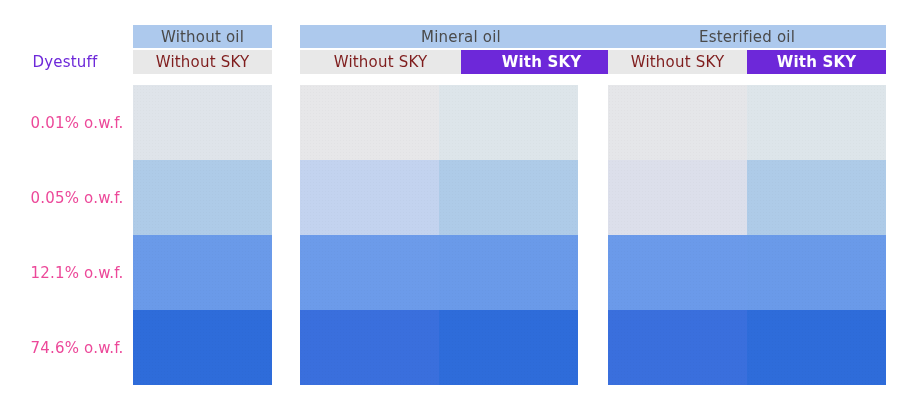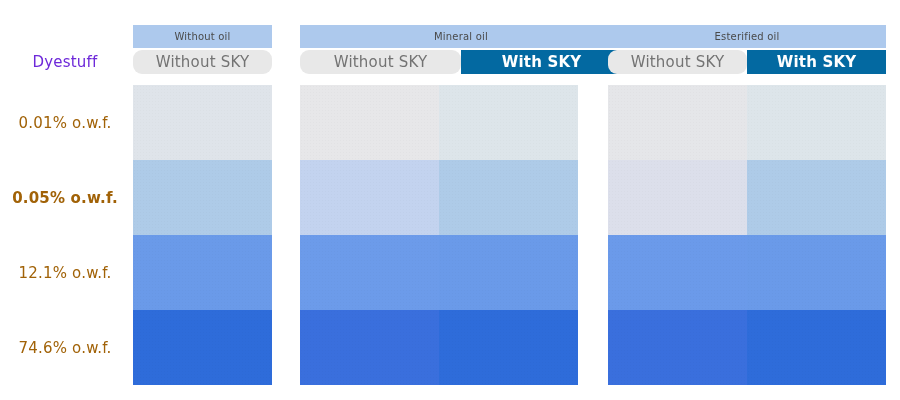--- a/index.html
+++ b/index.html
@@ -24,61 +24,60 @@
   .dyestuff-label{
     position:absolute;
     left:0;top:25px;
     width:130px;height:24px;
     display:flex;align-items:center;justify-content:center;
     font-size:15px;color:#6d28d9;
     letter-spacing:.2px;
   }
   .row-label{
     position:absolute;
-    left:0;
+    left:12px;
     width:130px;height:75px;
     display:flex;align-items:center;justify-content:center;
-    font-size:15px;color:#a16207;
+    font-size:15px;color:#ec4899;
     letter-spacing:.2px;
     white-space:nowrap;
     text-align:right;
   }
 
   
   .panel{
     position:absolute;
     top:25px;
   }
   .panel-title{
     height:23px;
     background:#adc9ed;
     display:flex;align-items:center;justify-content:center;
-    font-size:10px;color:#4a4a4a;
+    font-size:15px;color:#4a4a4a;
     letter-spacing:.2px;
     box-sizing:border-box;
   }
   .subhead-row{
     display:flex;
     margin-top:2px;
     height:24px;
   }
   .subhead{
     flex:1 1 0;
     display:flex;align-items:center;justify-content:center;
     font-size:15px;
     letter-spacing:.2px;
     box-sizing:border-box;
   }
   .subhead.plain{
     background:#e8e8e8;
-    color:#737373;
-    border-radius:9px;
+    color:#7f1d1d;
   }
   .subhead.sky{
-    background:#0369a1;
+    background:#6d28d9;
     color:#ffffff;
     font-weight:bold;
   }
 
   
   .swatch-grid{
     position:absolute;
     top:85px;
     display:flex;
   }
@@ -111,21 +110,21 @@
 <body>
 
 <div class="figure">
 
   <div class="label-col">
     <div class="dyestuff-label">Dyestuff</div>
   </div>
 
   <div id="row-labels">
       <div class="row-label" style="top: 85px;">0.01% o.w.f.</div>
-      <div class="row-label" style="top: 160px; font-weight: bold;">0.05% o.w.f.</div>
+      <div class="row-label" style="top: 160px;">0.05% o.w.f.</div>
       <div class="row-label" style="top: 235px;">12.1% o.w.f.</div>
       <div class="row-label" style="top: 310px;">74.6% o.w.f.</div>
     </div>
 
   <div id="panels">
       <div class="panel" style="left: 133px; width: 139px;">
         <div class="panel-title">Without oil</div>
         <div class="subhead-row">
           <div class="subhead plain">Without SKY</div>
         </div>

